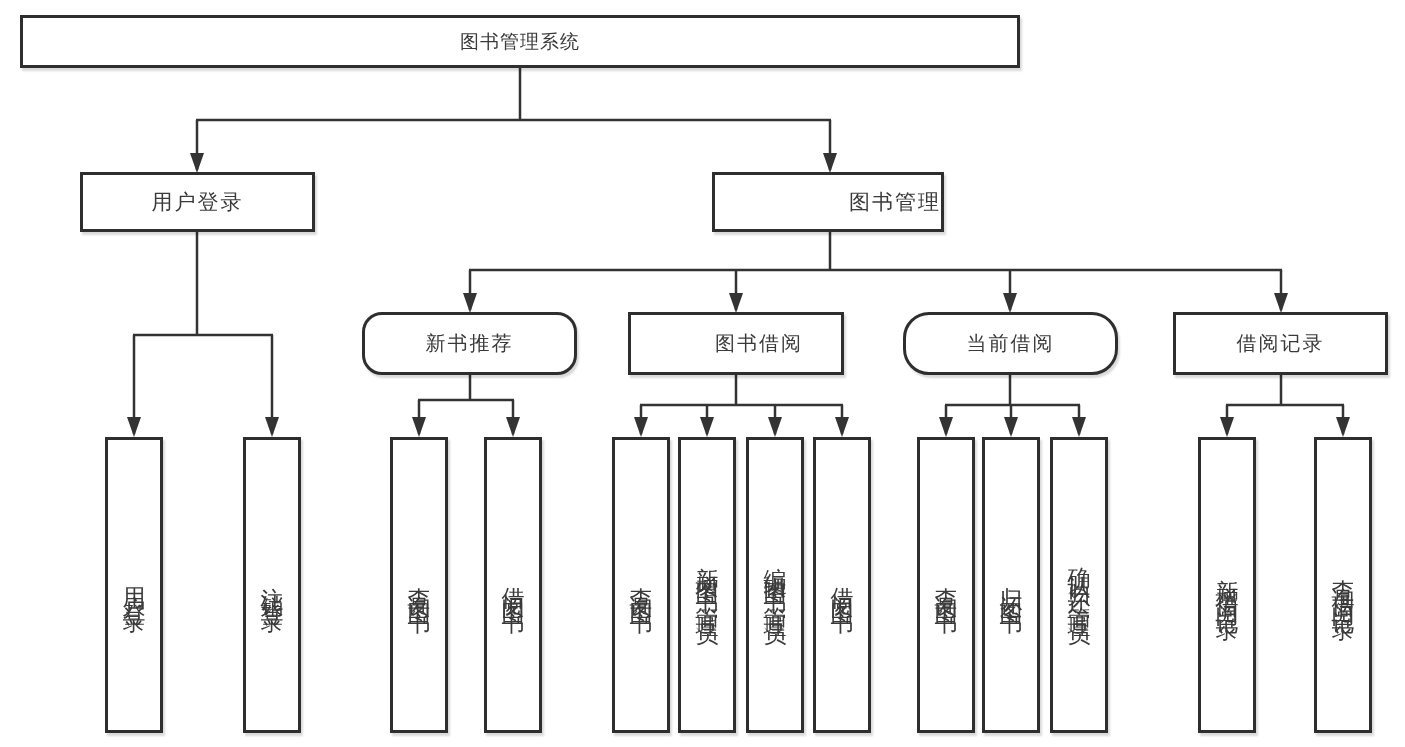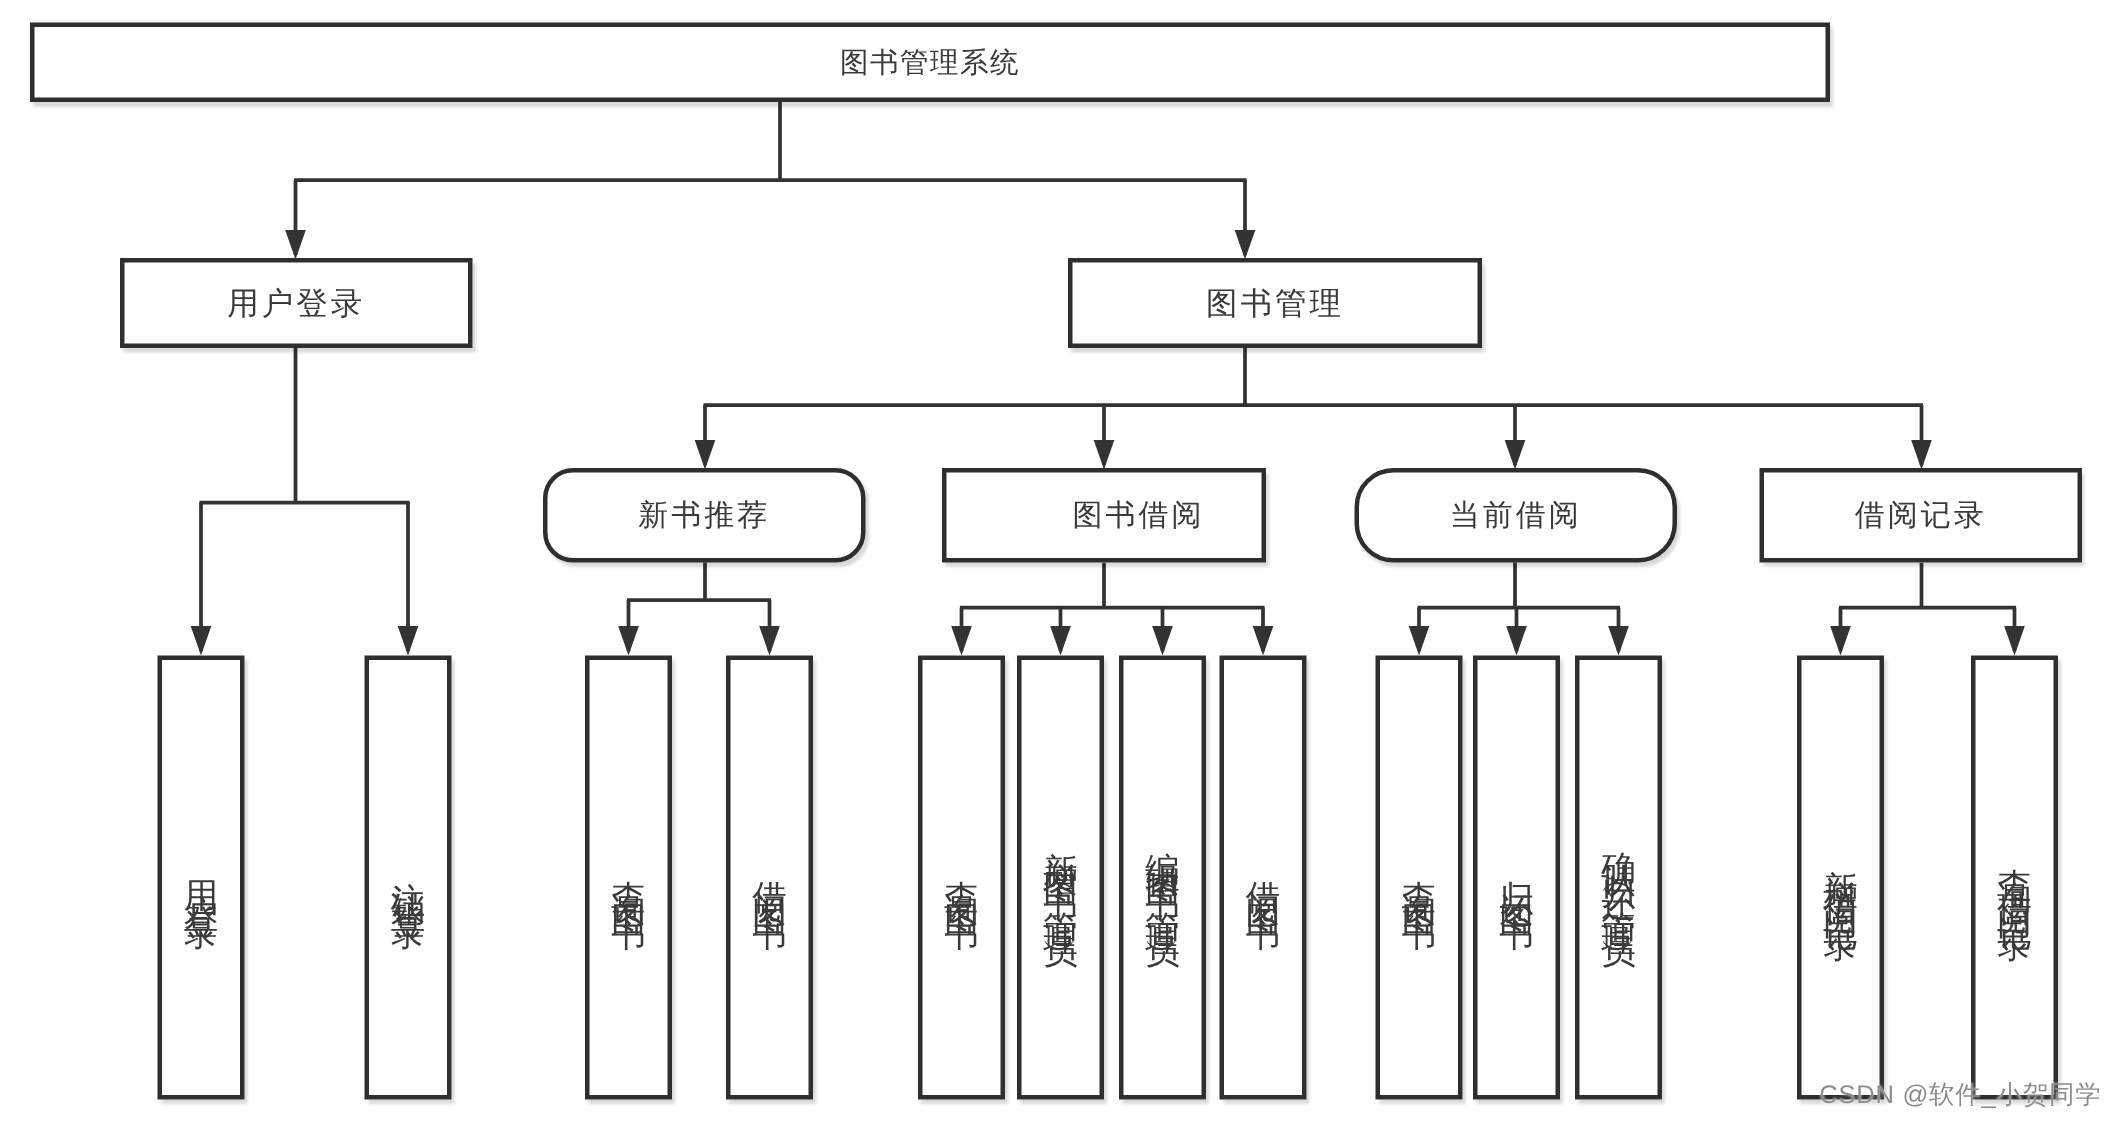--- a/index.html
+++ b/index.html
@@ -12,26 +12,26 @@
   .connectors{position:absolute;left:0;top:0;}
   .cline{fill:none;stroke:var(--line,#333333);stroke-width:2.5;}
   .al{stroke:var(--line,#333333);stroke-width:2.5;}
   .ahead{fill:var(--line,#333333);}
   .box{
     position:absolute;box-sizing:border-box;background:#ffffff;
     border:3px solid var(--border,#2e2e2e);
     display:flex;align-items:center;justify-content:center;
     box-shadow:2px 3px 2px rgba(0,0,0,0.15);
   }
-  .root{left:20px;top:15px;width:1200px;height:53px;}
+  .root{left:20px;top:15px;width:1000px;height:53px;}
   .root .hlabel{font-size:19px;letter-spacing:1px;}
   .l2 .hlabel{font-size:21px;letter-spacing:2px;}
   .l3 .hlabel{font-size:20px;letter-spacing:2px;}
   .n-user{left:80px;top:172px;width:235px;height:60px;}
-  .n-mgmt{left:712px;top:172px;width:276px;height:60px;}
+  .n-mgmt{left:712px;top:172px;width:232px;height:60px;justify-content:flex-end;}
   .n-newbook{left:362px;top:312px;width:215px;height:63px;border-radius:20px;}
   .n-borrow{left:628px;top:312px;width:216px;height:63px;padding-left:46px;}
   .n-current{left:903px;top:312px;width:215px;height:63px;border-radius:26px;}
   .n-records{left:1173px;top:312px;width:215px;height:63px;}
   .leaf{top:437px;width:58px;height:296px;}
   .leaf .vlabel{
     writing-mode:vertical-rl;text-orientation:mixed;
     font-size:23px;letter-spacing:8px;line-height:1;
   }
   .lf1{left:105px;}  .lf2{left:243px;}
@@ -146,14 +146,13 @@
   <div class="box leaf lf11">
     <span class="vlabel">确认归还（管理员）</span>
   </div>
   <div class="box leaf lf12">
     <span class="vlabel">新增借阅记录</span>
   </div>
   <div class="box leaf lf13">
     <span class="vlabel">查询借阅记录</span>
   </div>
 
-  <div class="watermark">CSDN @软件_小贺同学</div>
 </div>
 
 </body></html>

